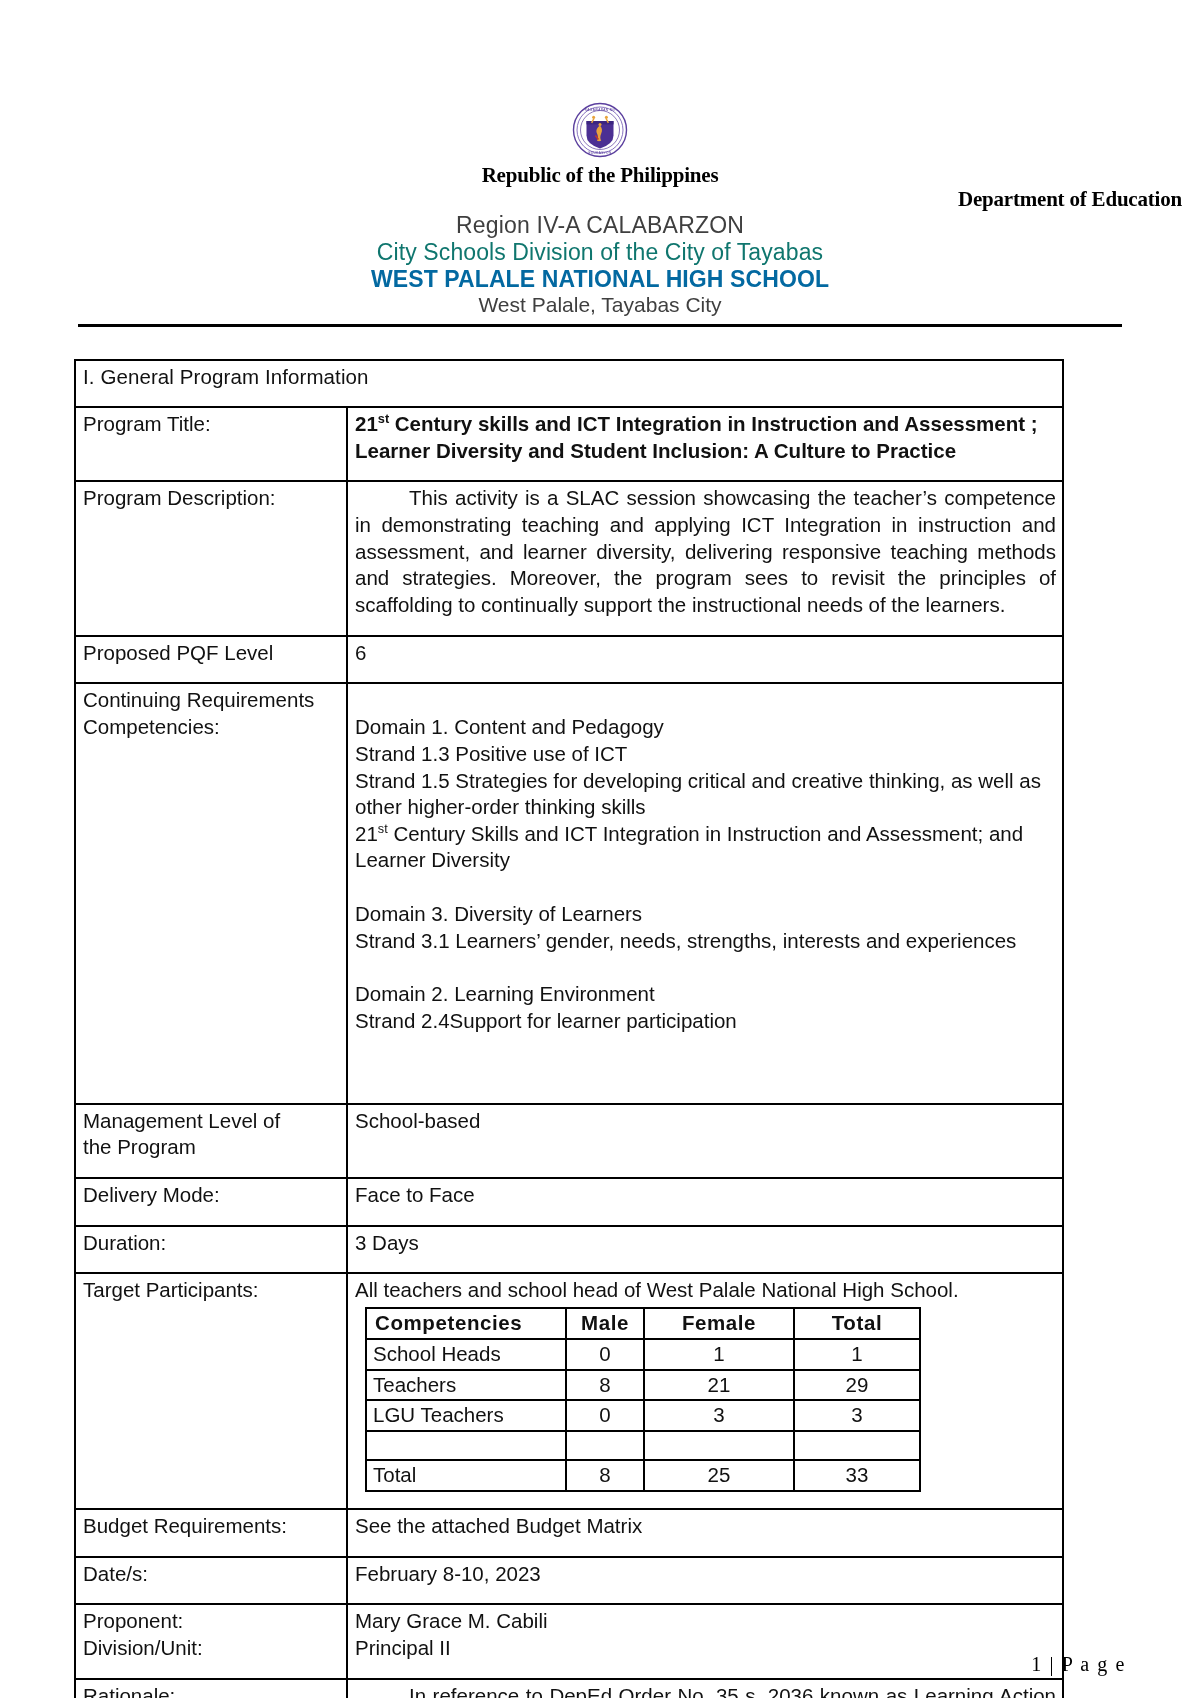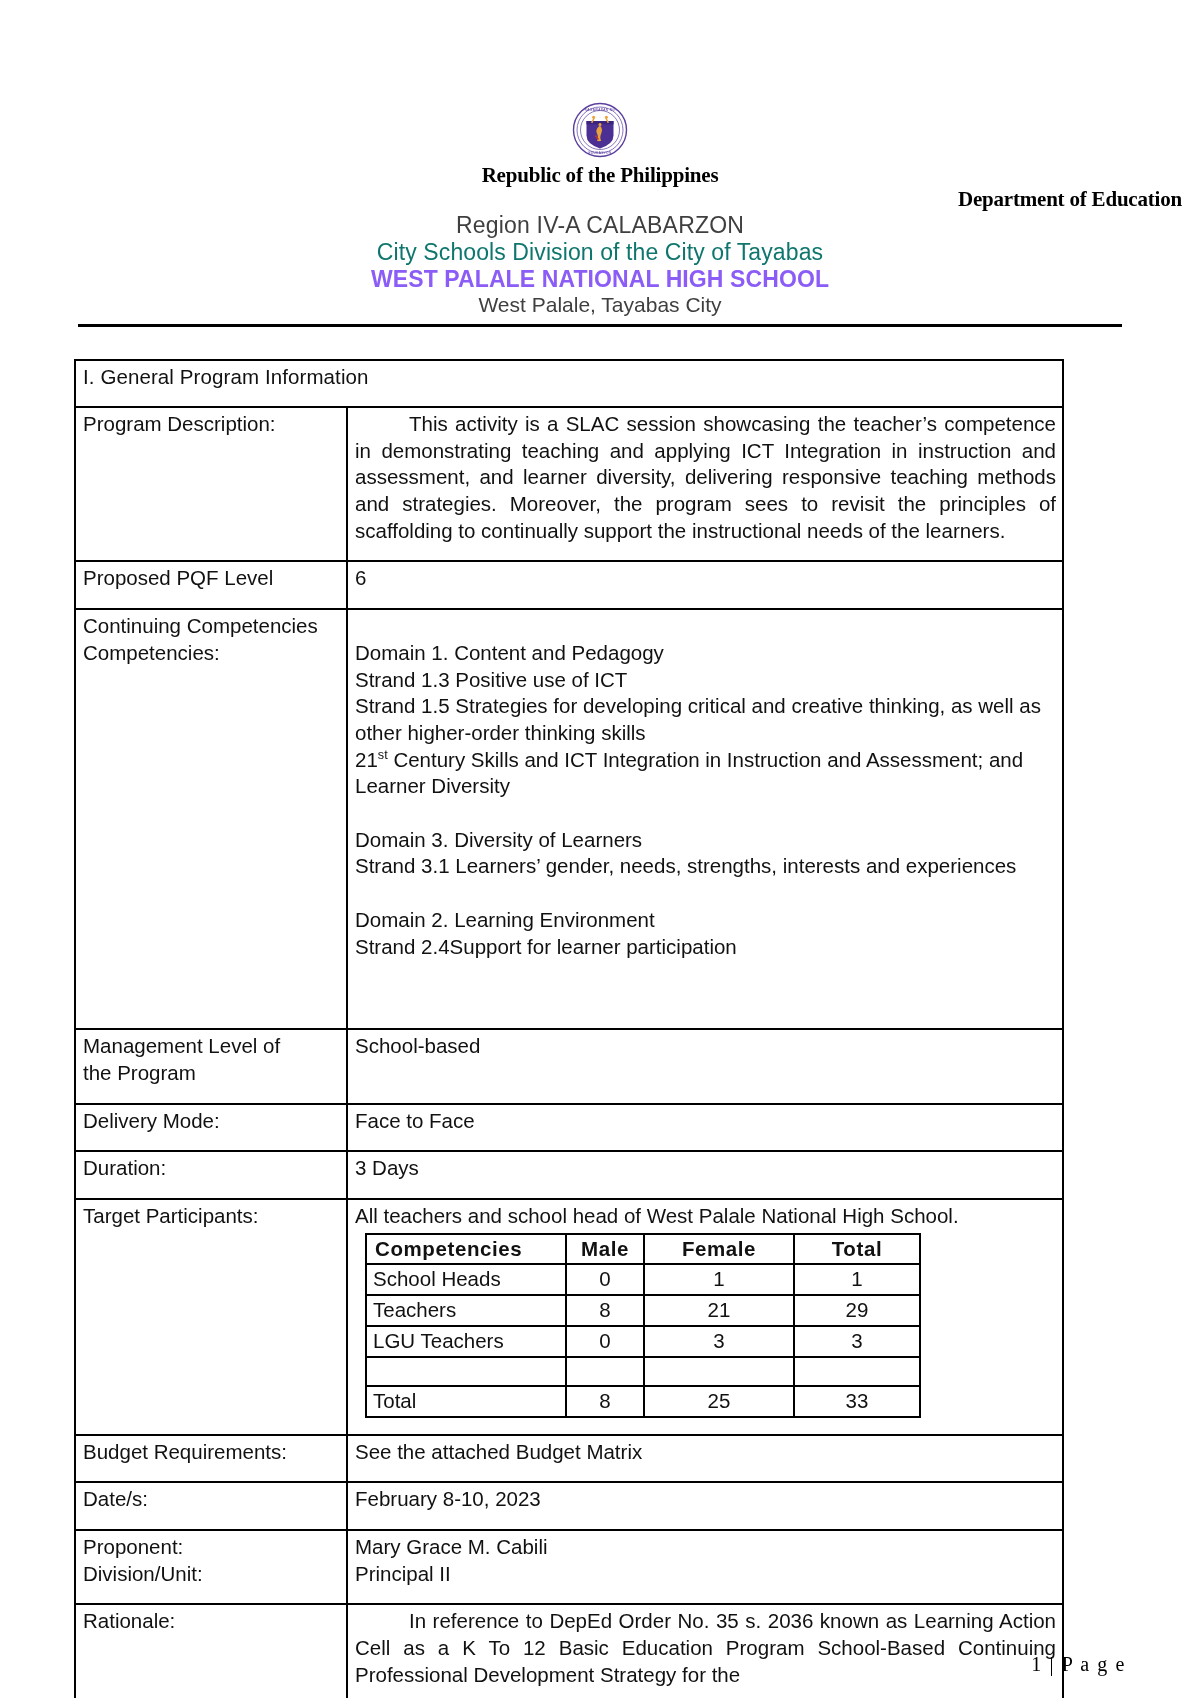--- a/index.html
+++ b/index.html
@@ -61,21 +61,21 @@
     font-family: "Liberation Sans", sans-serif;
     font-size: 23px;
     color: #0f766e;
     margin-top: 2px;
     letter-spacing: 0.1px;
   }
   .lh-school {
     font-family: "Liberation Sans", sans-serif;
     font-weight: bold;
     font-size: 23px;
-    color: #8b5cf6;
+    color: #0369a1;
     margin-top: 2px;
     letter-spacing: 0.1px;
   }
   .lh-address {
     font-family: "Liberation Sans", sans-serif;
     font-size: 21px;
     color: #3f3f3f;
     margin-top: 2px;
     text-align: center;
   }
@@ -220,34 +220,38 @@
     <colgroup>
       <col class="col-label">
       <col>
     </colgroup>
     <tbody>
 
       <tr>
         <td colspan="2" class="section-head">I. General Program Information</td>
       </tr>
 
+      <tr>
+        <td>Program Title:</td>
+        <td class="title-cell"><span>21</span><sup>st</sup><span> Century skills and ICT Integration in Instruction and Assessment ; Learner Diversity and Student Inclusion: A Culture to Practice</span></td>
+      </tr>
 
       <tr>
         <td>Program Description:</td>
         <td class="justified indent-first">This activity is a SLAC session showcasing the teacher’s competence in demonstrating teaching and applying ICT Integration in instruction and assessment,  and learner diversity, delivering responsive teaching methods and strategies. Moreover, the program sees to revisit the principles of scaffolding to continually support the instructional needs of the learners.</td>
       </tr>
 
       <tr>
         <td>Proposed PQF Level</td>
         <td>6</td>
       </tr>
 
       <tr>
         <td>
-          <div>Continuing Competencies</div>
+          <div>Continuing Requirements</div>
           <div>Competencies:</div>
         </td>
         <td class="cpd-cell">
           <div class="cpd-gap"></div>
           <div class="cpd-block">
             <div>Domain 1. Content and Pedagogy</div>
             <div>Strand 1.3 Positive use of ICT</div>
             <div>Strand 1.5 Strategies for developing critical and creative thinking, as well as other higher-order thinking skills</div>
             <div><span>21</span><sup>st</sup><span> Century Skills and ICT Integration in Instruction and Assessment; and Learner Diversity</span></div>
           </div>

